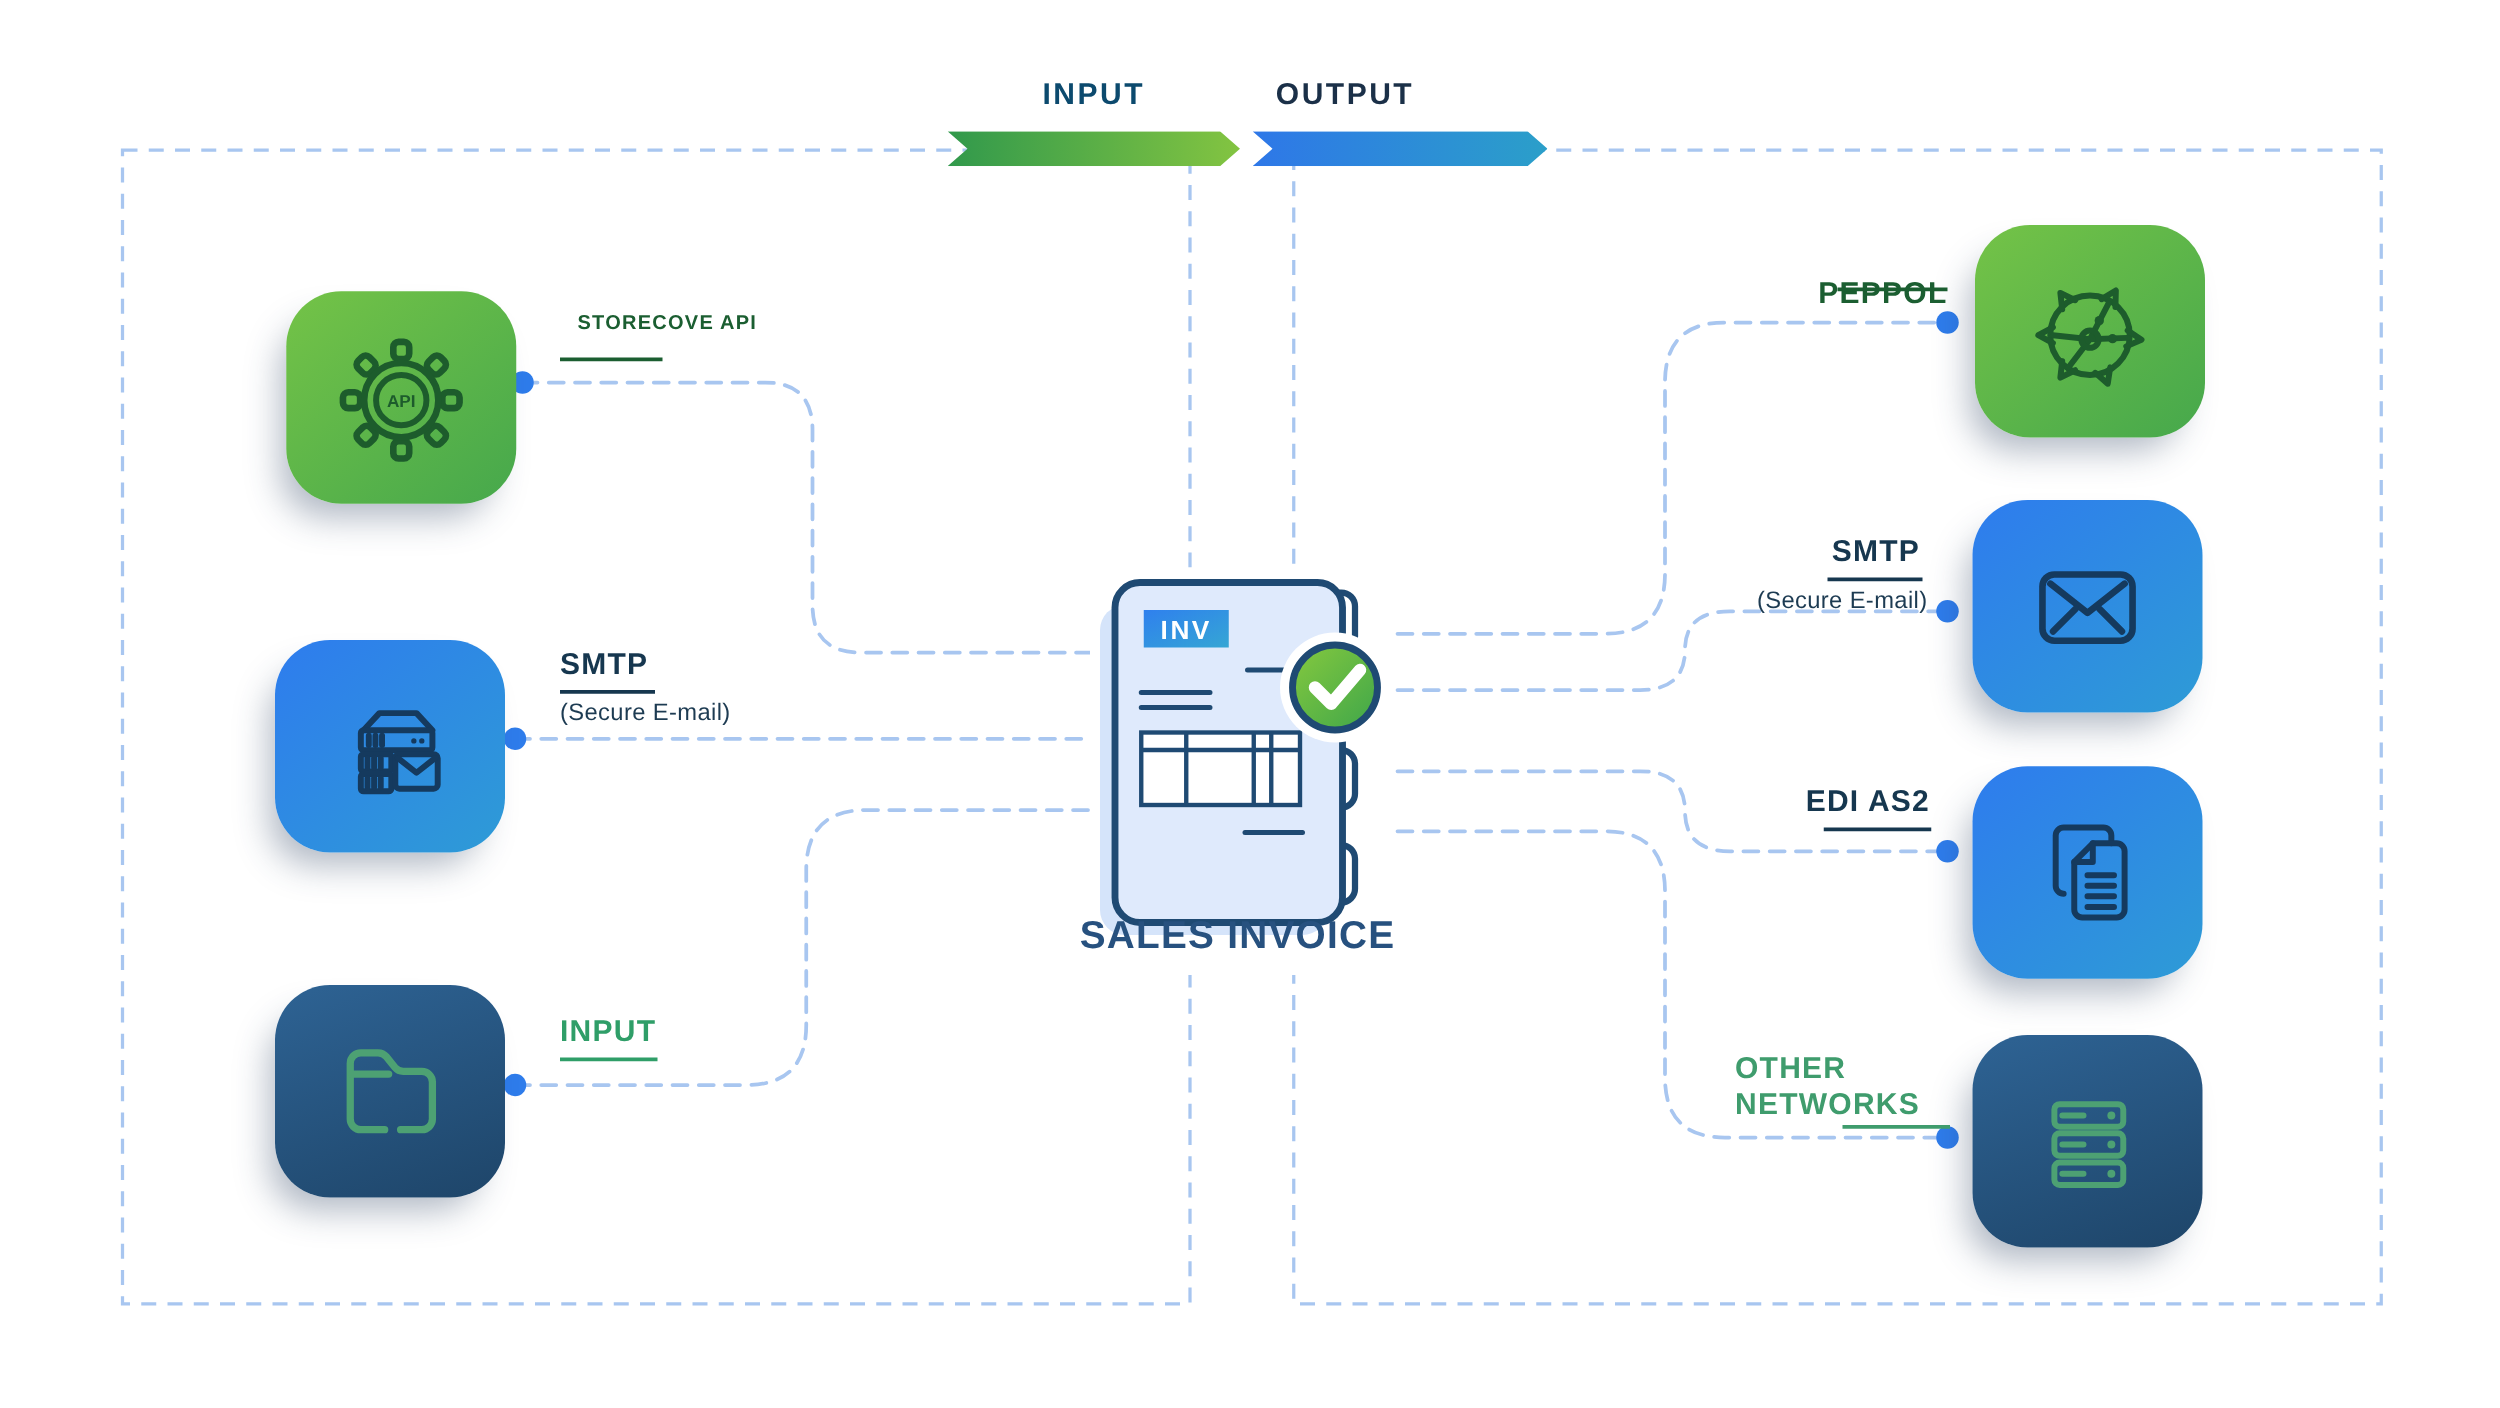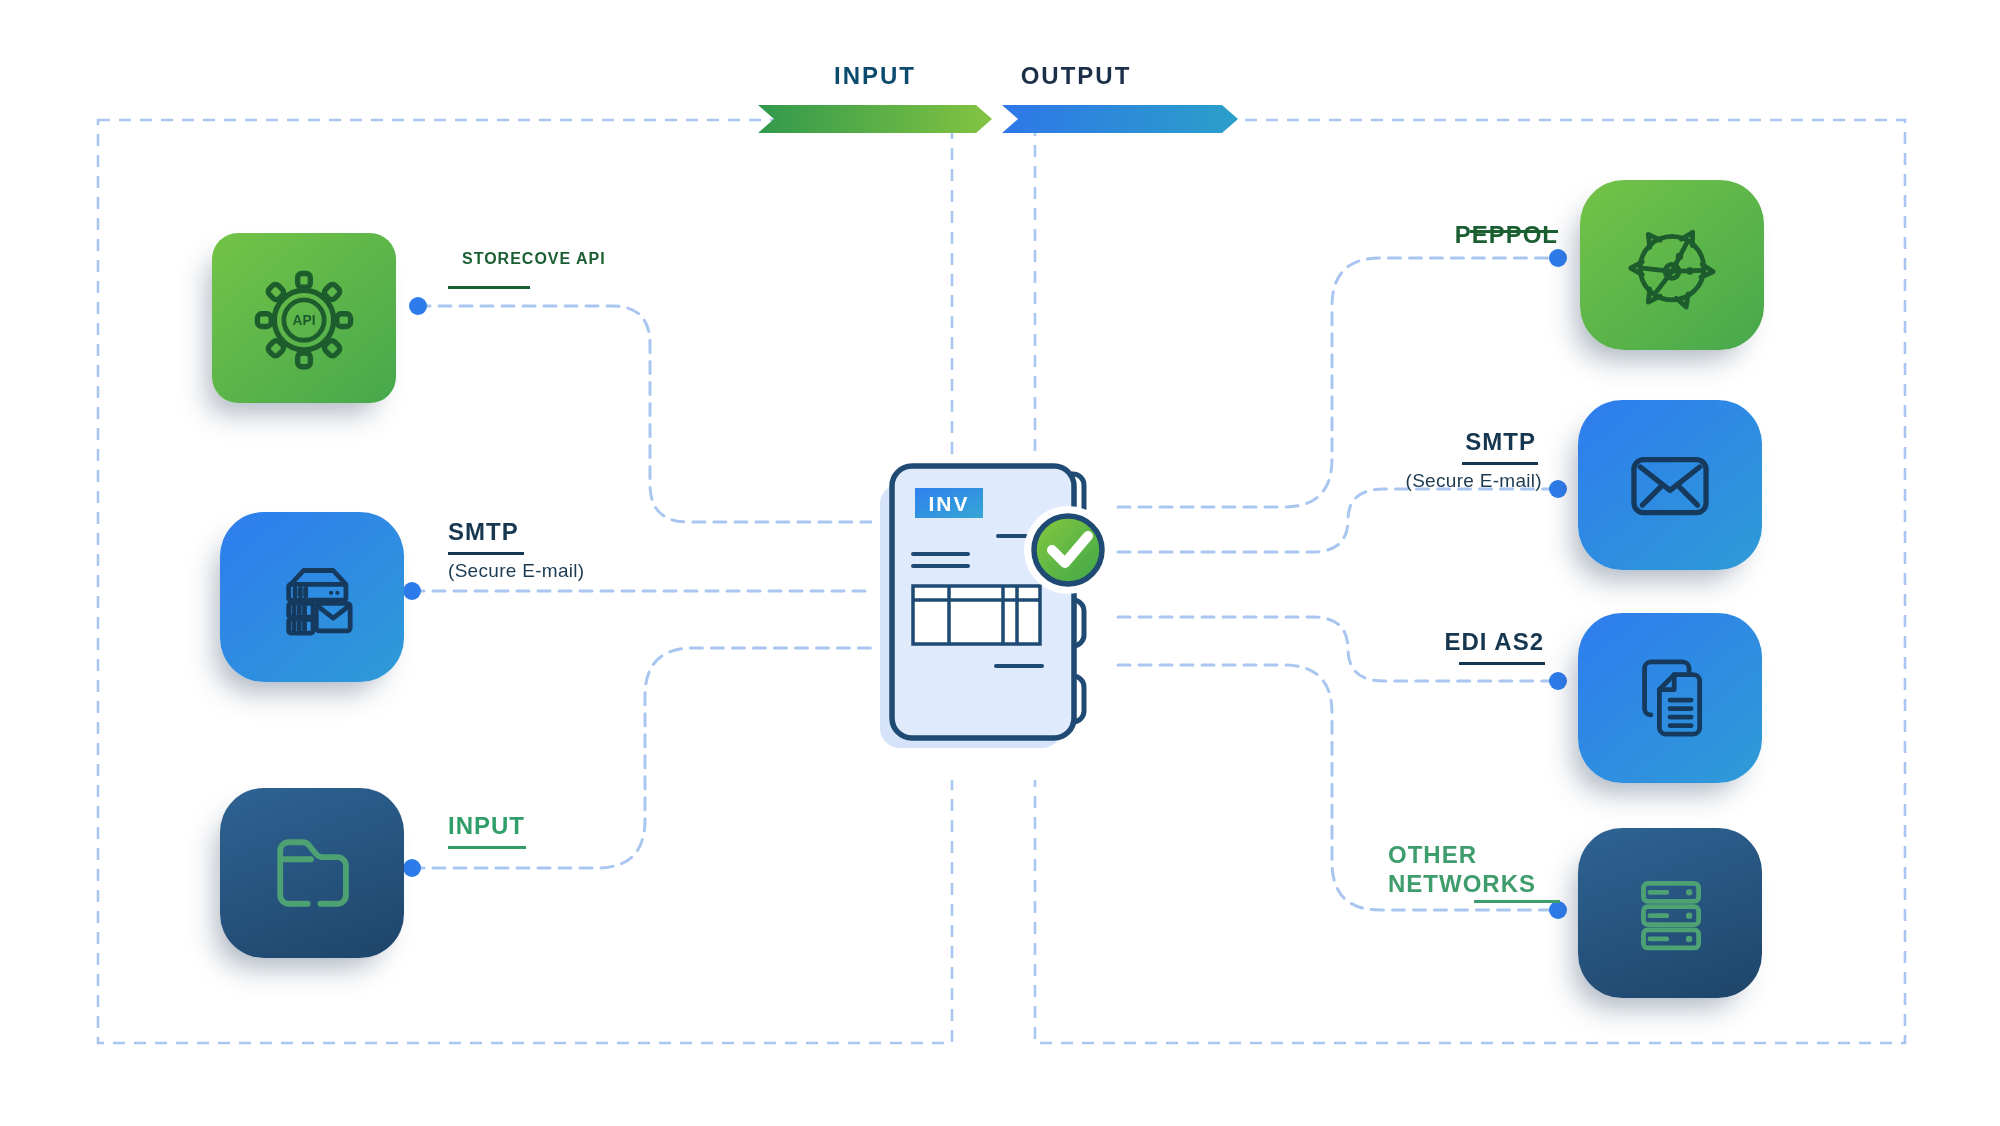--- a/index.html
+++ b/index.html
@@ -11,21 +11,21 @@
   #bg-lines{position:absolute;left:0;top:0;z-index:0;}
   .halo{position:absolute;background:#fff;z-index:1;}
   .tile{
     position:absolute;width:184px;height:170px;border-radius:44px;z-index:2;
     display:flex;align-items:center;justify-content:center;
     box-shadow:-12px 18px 28px -8px rgba(44,66,96,.38);
   }
   .tile-green{background:linear-gradient(140deg,#74c347 0%,#46a84c 100%);}
   .tile-blue{background:linear-gradient(140deg,#2e7cee 0%,#2e9bd6 100%);}
   .tile-navy{background:linear-gradient(160deg,#2e6394 0%,#1e4569 100%);}
-  #tile-api{left:212px;top:233px;border-radius:26px;}
+  #tile-api{left:229px;top:233px;}
   #tile-smtp-in{left:220px;top:512px;}
   #tile-sftp{left:220px;top:788px;}
   #tile-peppol{left:1580px;top:180px;}
   #tile-smtp-out{left:1578px;top:400px;}
   #tile-edi{left:1578px;top:613px;}
   #tile-other{left:1578px;top:828px;}
   .lbl{position:absolute;font-weight:bold;letter-spacing:1px;z-index:3;white-space:nowrap;}
   .sub{position:absolute;font-weight:normal;letter-spacing:.3px;z-index:3;white-space:nowrap;}
   .rule{position:absolute;height:3px;z-index:3;}
   #lbl-storecove{left:448px;top:250px;font-size:16px;color:#1b5e31;margin-left:14px;}
@@ -251,14 +251,15 @@
         <rect x="43" y="136" width="127" height="58"></rect>
         <path d="M79,136 V194 M133,136 V194 M147,136 V194 M43,150 H170" fill="none"></path>
       </g>
       <circle cx="198" cy="100" r="44" fill="#ffffff"></circle>
       <circle cx="198" cy="100" r="34" fill="url(#greenGrad)" stroke="#1f4a73" stroke-width="5.5"></circle>
       <path d="M182,100 l13,13 l23,-27" stroke="#ffffff" stroke-width="10" fill="none" stroke-linecap="round" stroke-linejoin="round"></path>
     </svg>
   </div>
 
   <div class="halo" id="title-halo"></div>
+  <div class="lbl" id="title">SALES INVOICE</div>
 
 </div>
 
 </body></html>

